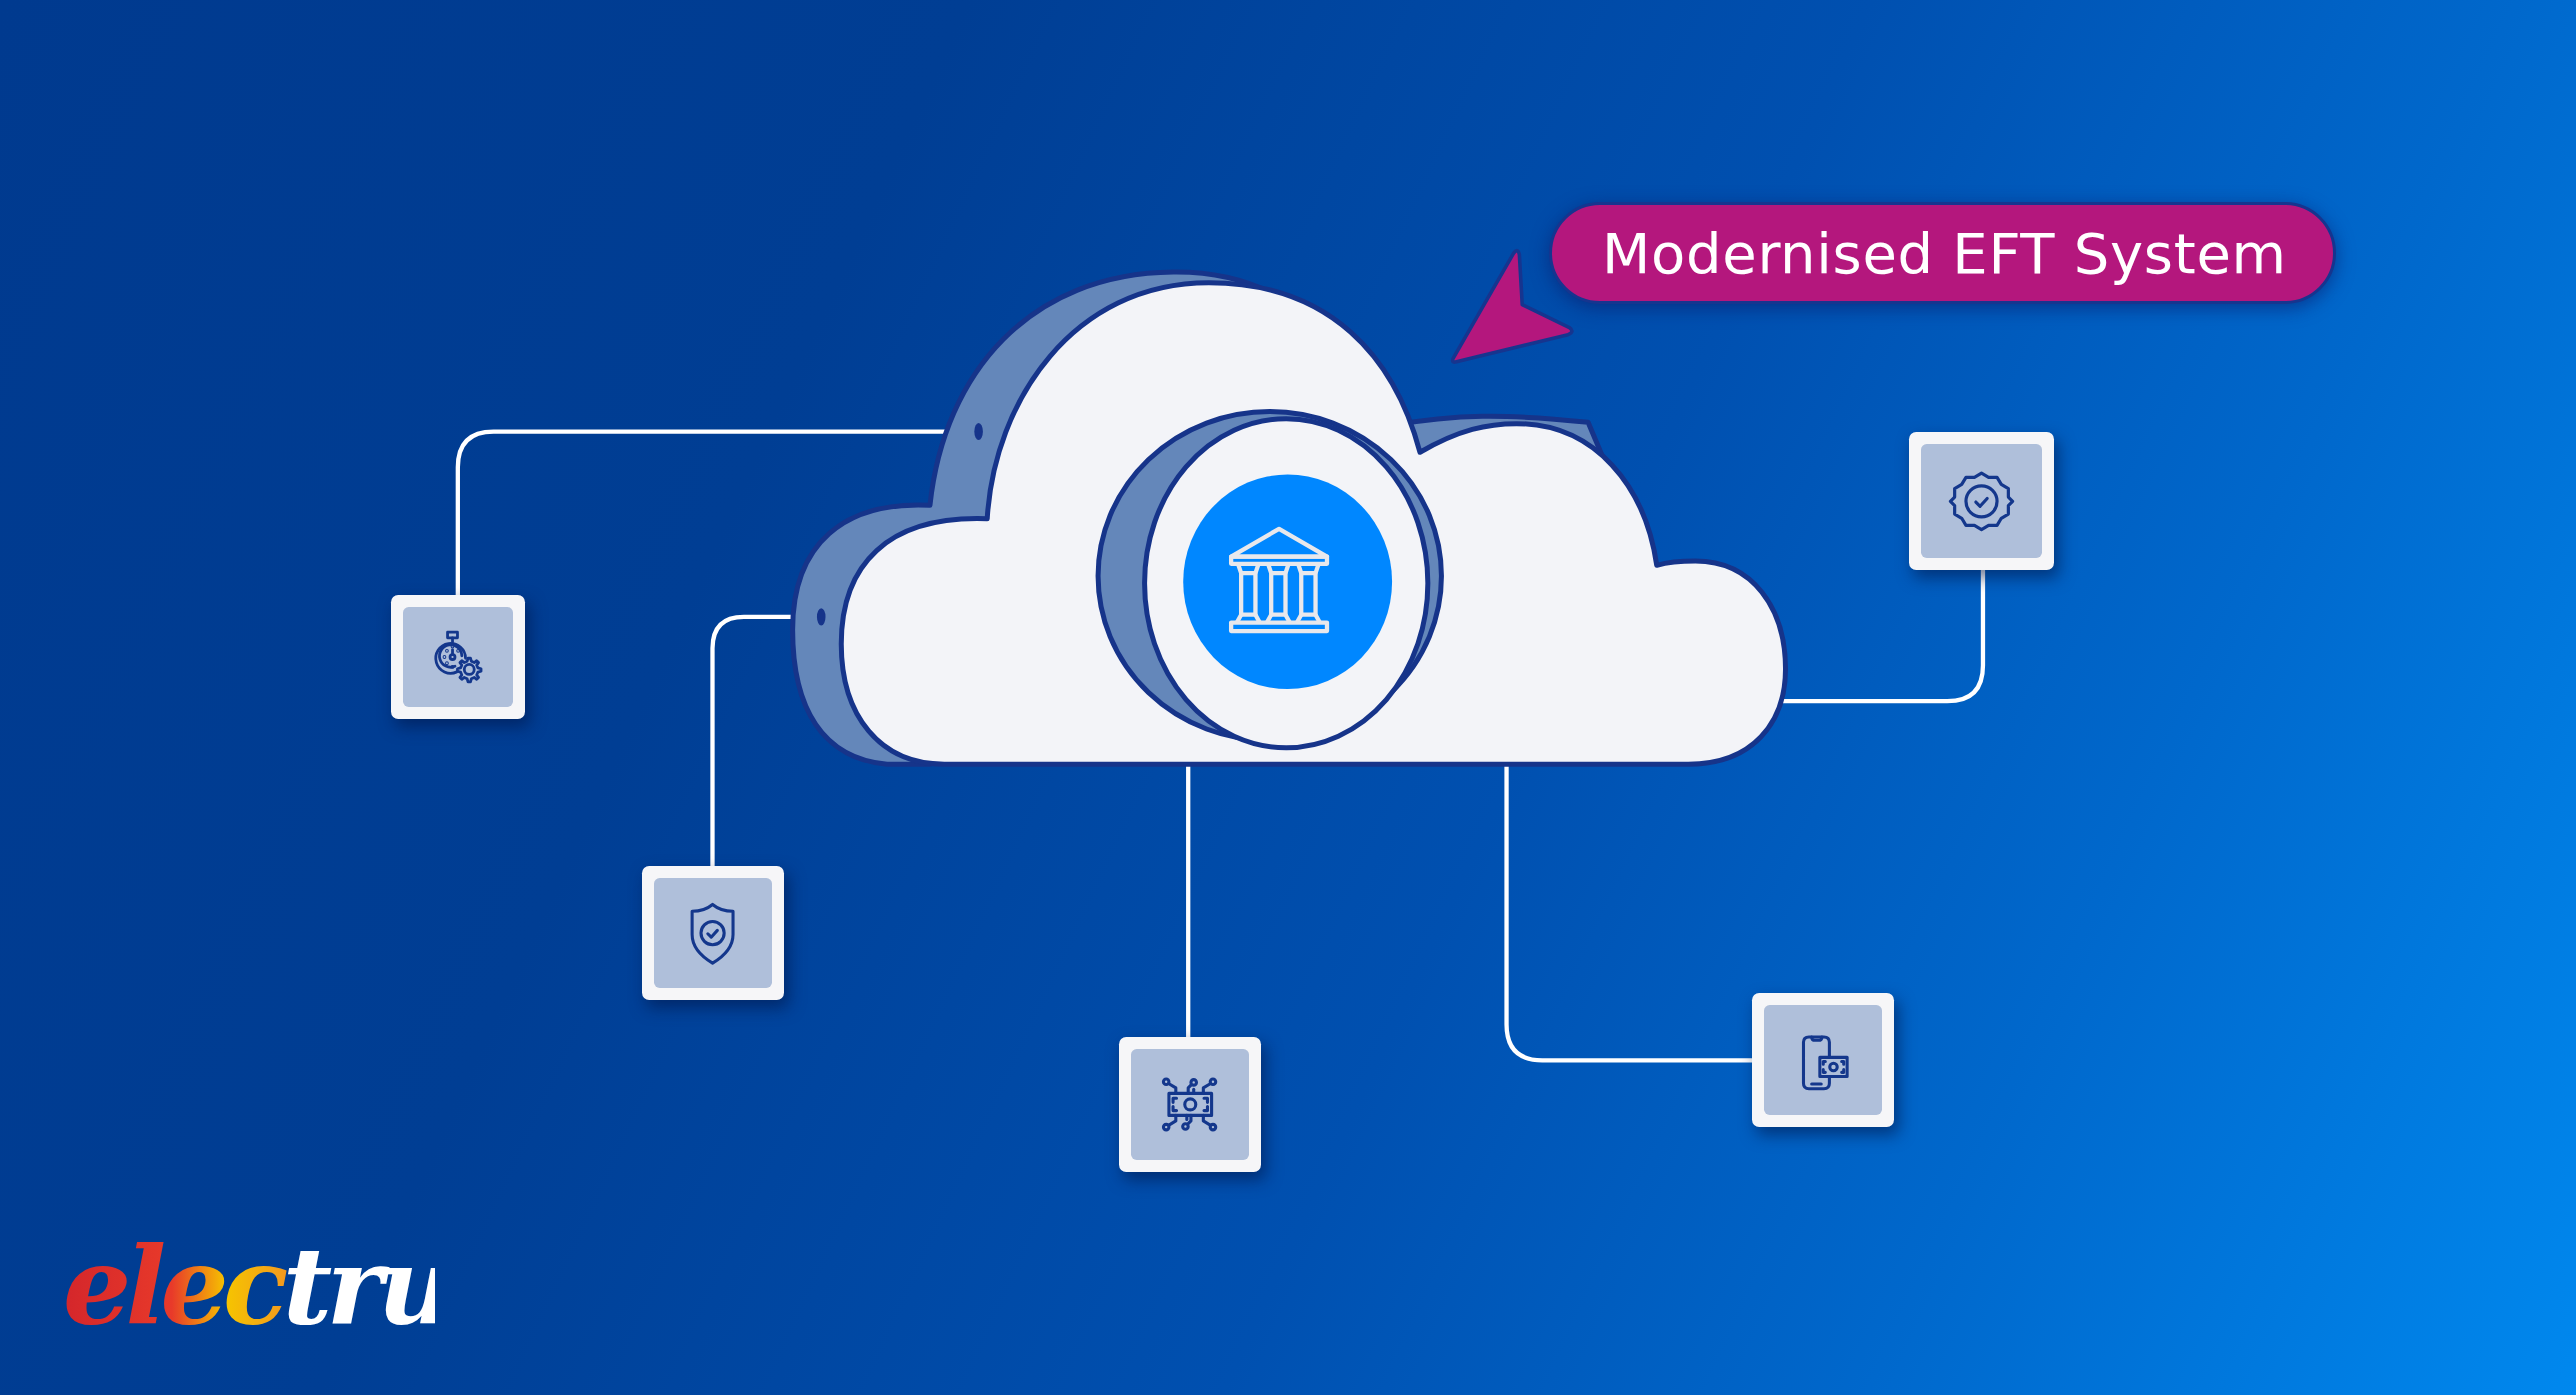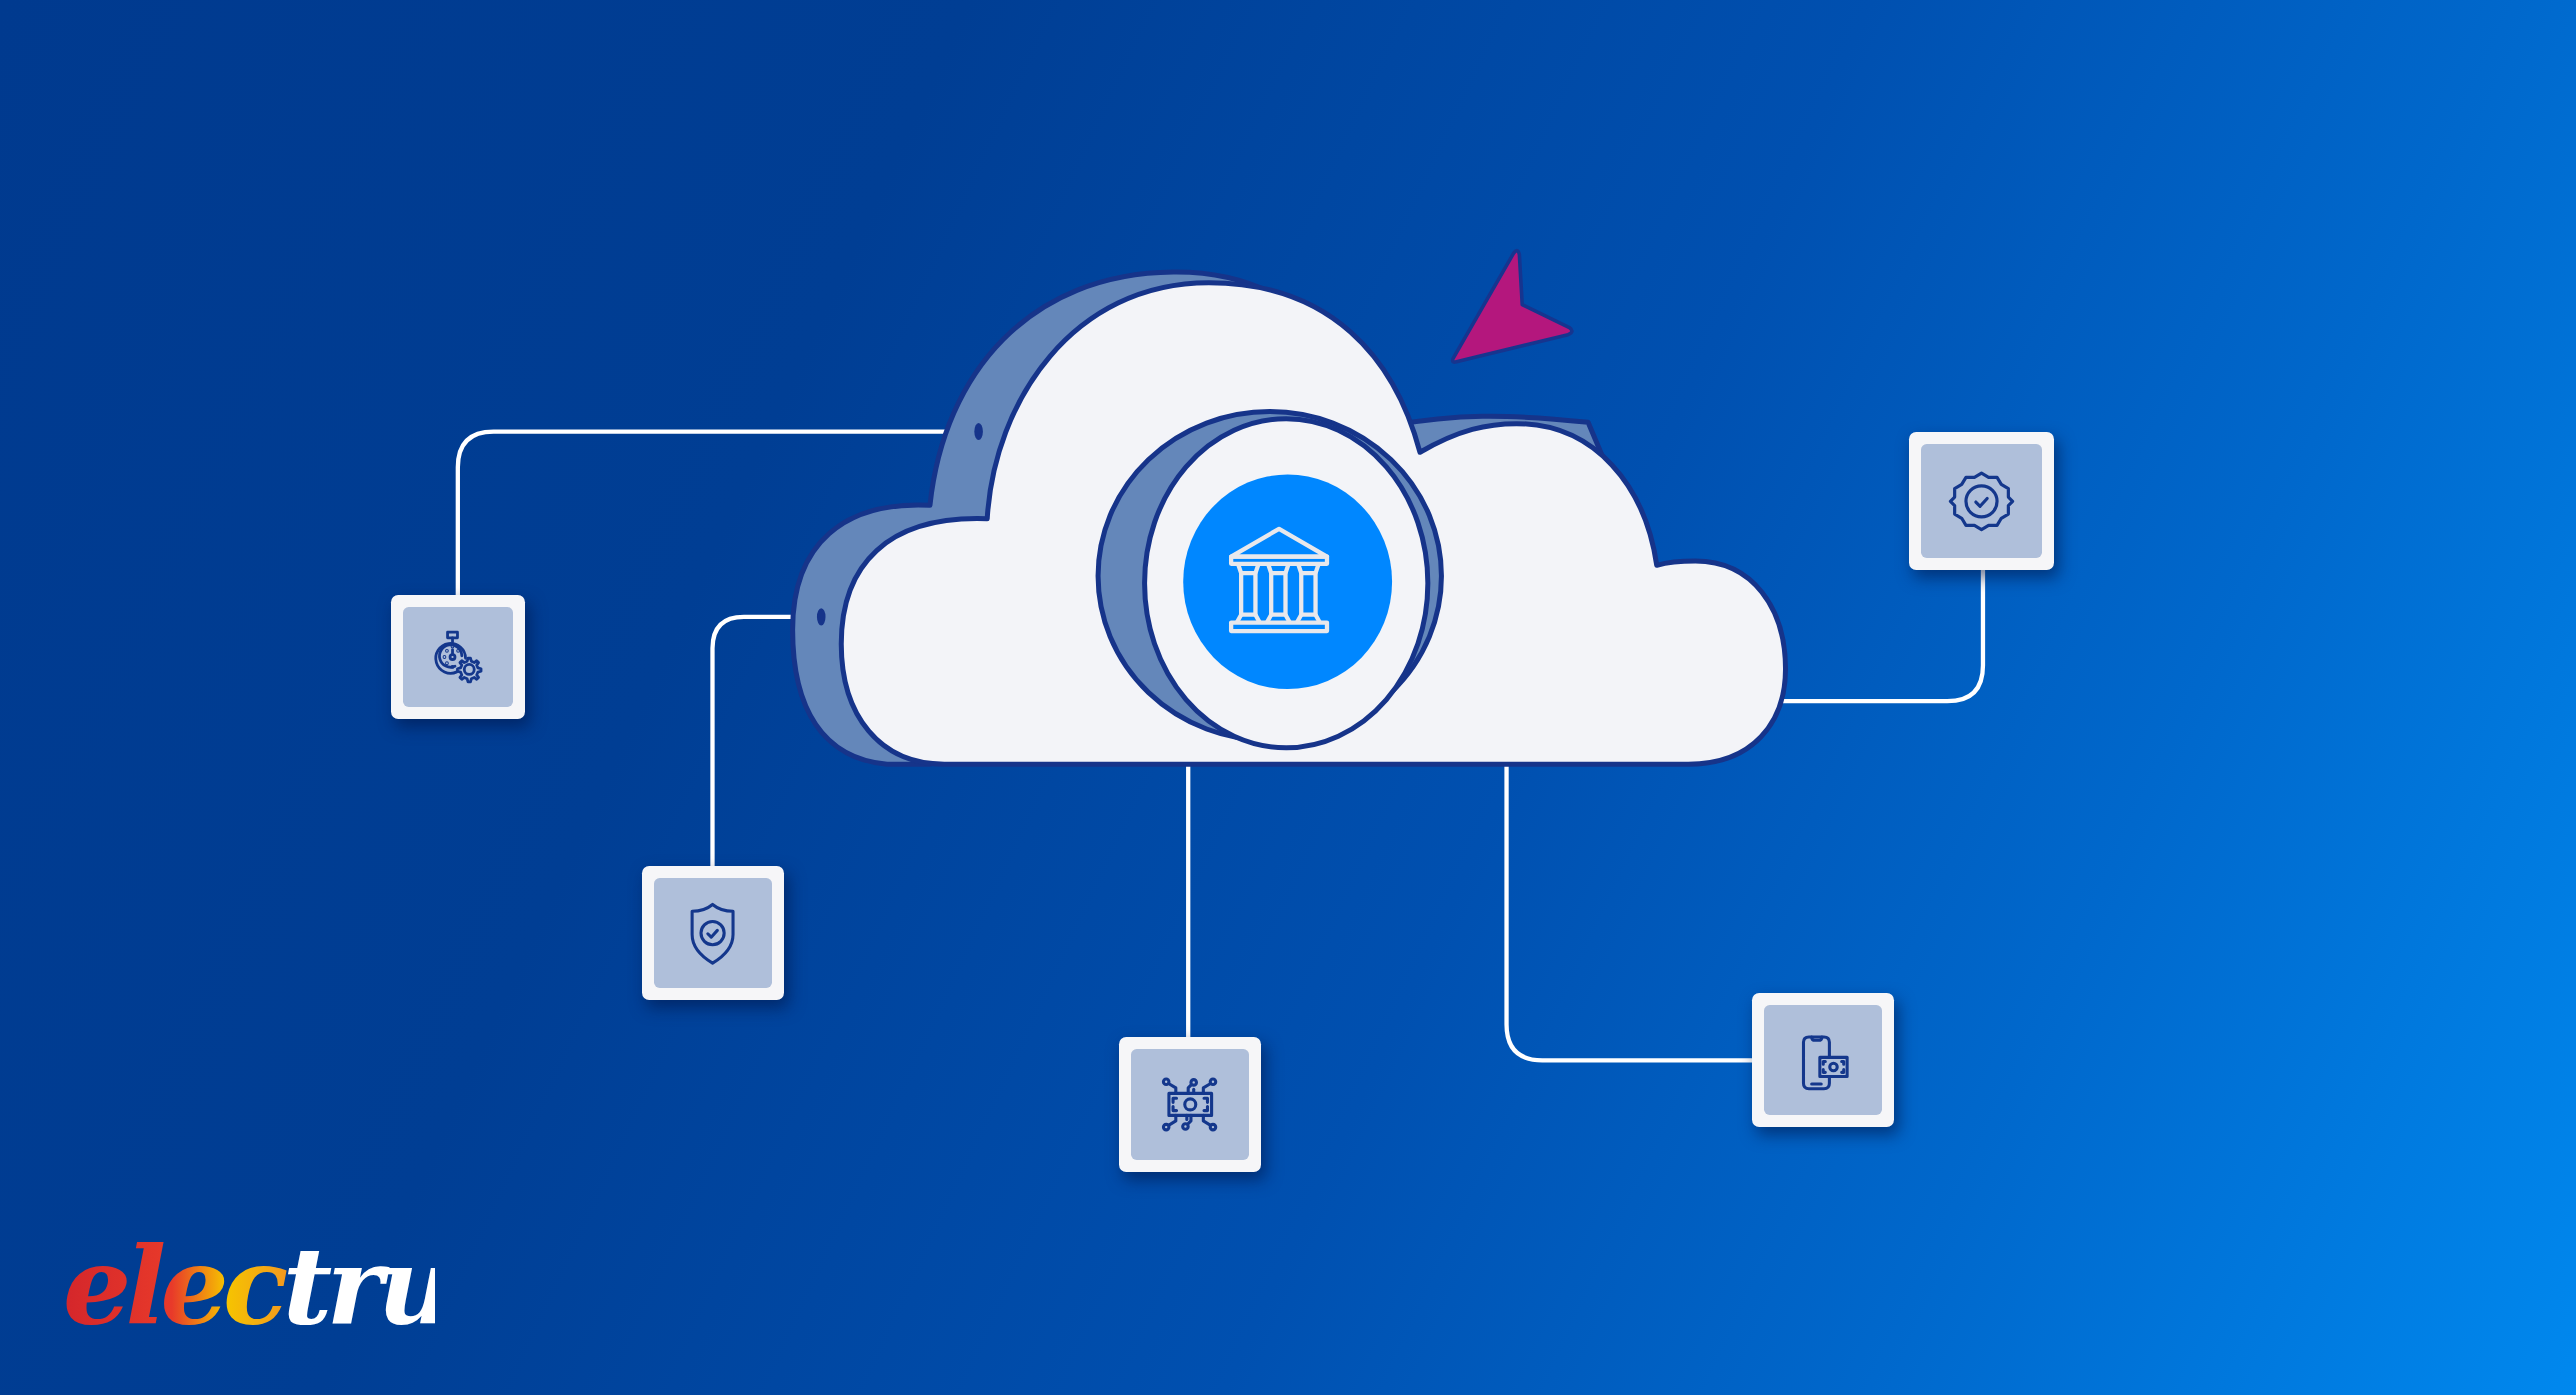--- a/index.html
+++ b/index.html
@@ -71,20 +71,23 @@
       <path d="M1731 789 L1735 801 M1759 789 L1755 801 M1773 789 L1777 801 M1801 789 L1797 801 M1815 789 L1819 801 M1843 789 L1839 801"></path>
       <path d="M1735 859 L1729 870 M1755 859 L1761 870 M1777 859 L1771 870 M1797 859 L1803 870 M1819 859 L1813 870 M1839 859 L1845 870"></path>
       <rect x="1721" y="870" width="134" height="12"></rect>
     </g>
   </svg>
 
   <svg width="143" height="129" viewBox="0 0 200 180" style="position:absolute;left:1445px;top:243px;">
     <path d="M12 160 L96 14 Q102 6 104 16 L108 86 L174 118 Q182 124 172 128 L16 166 Q8 168 12 160 Z" fill="#B4177D" stroke="#16358F" stroke-width="5" stroke-linejoin="round"></path>
   </svg>
 
+  <div class="callout">
+    <span>Modernised EFT System</span>
+  </div>
 
   <div class="node" style="left:391px;top:595px;width:134px;height:124px;">
     <div class="inner">
       <svg viewBox="0 0 100 100" fill="none" stroke="#14378C" stroke-width="4.5" stroke-linecap="round" stroke-linejoin="round">
         <rect x="33" y="10" width="16" height="9"></rect>
         <line x1="41" y1="19" x2="41" y2="26"></line>
         <path d="M62 52 A24 24 0 1 0 48 74"></path>
         <path d="M56 48 A18 18 0 1 0 45 65"></path>
         <circle cx="41" cy="50" r="4"></circle>
         <line x1="41" y1="46" x2="41" y2="38"></line>

